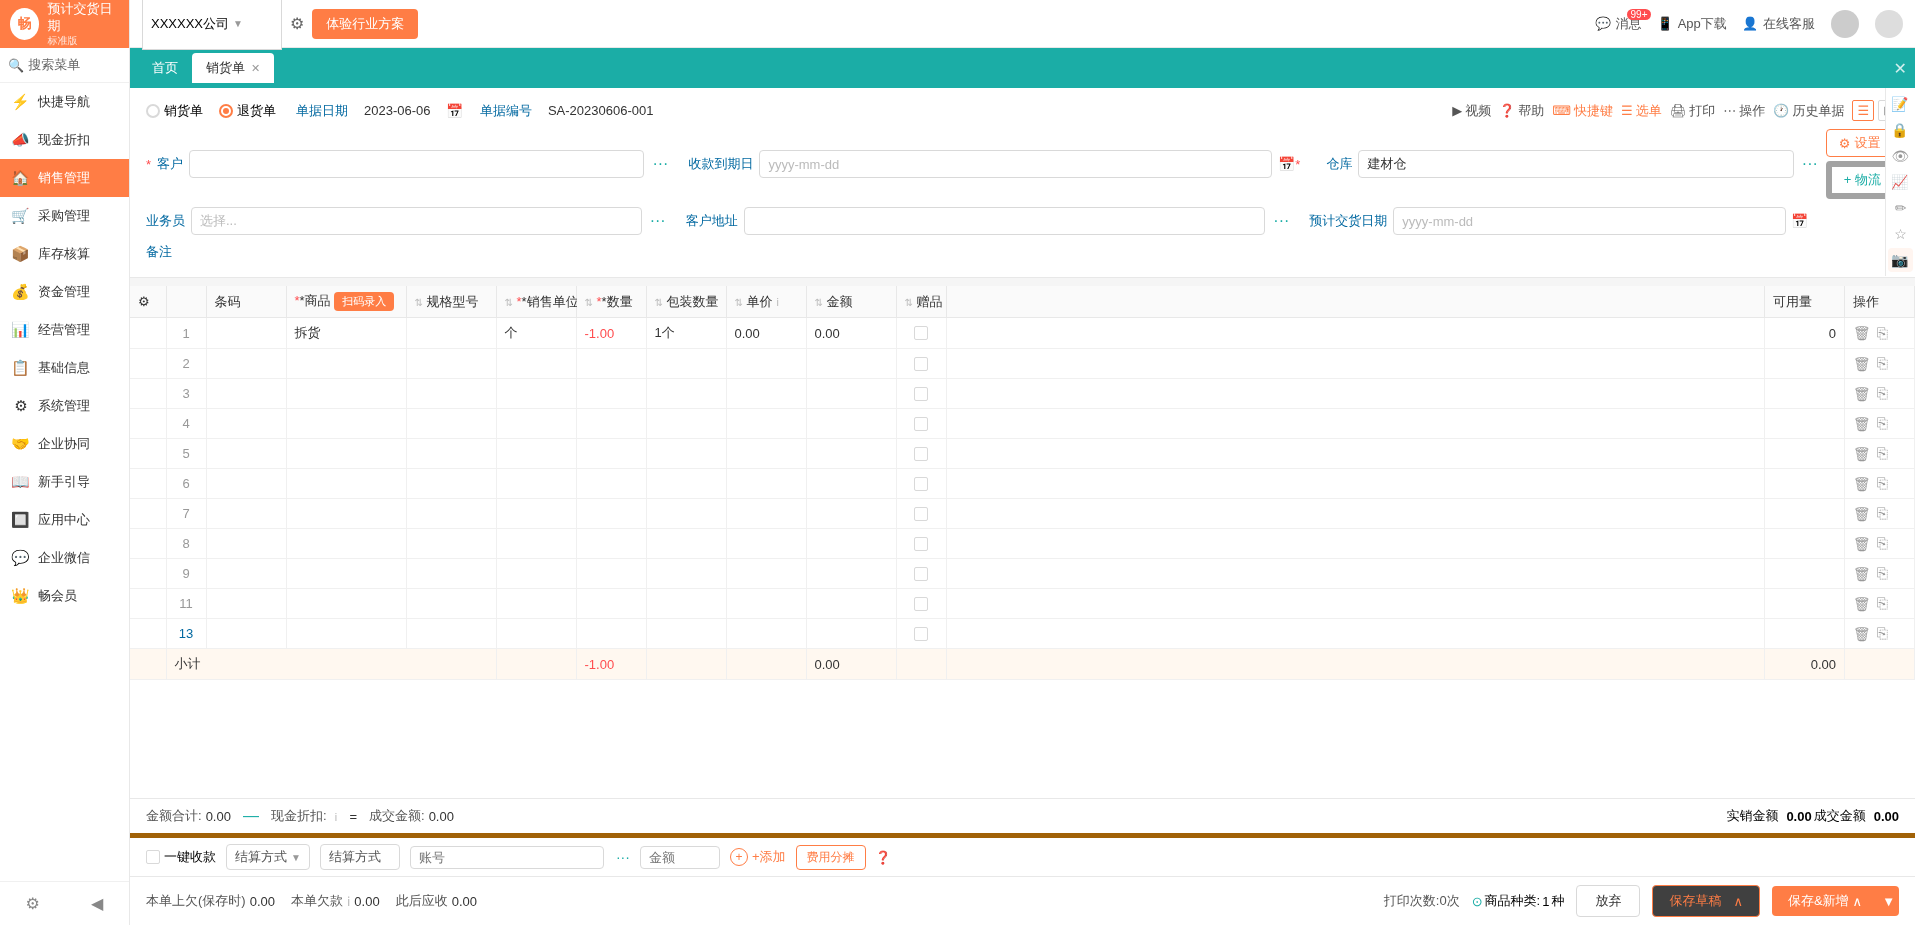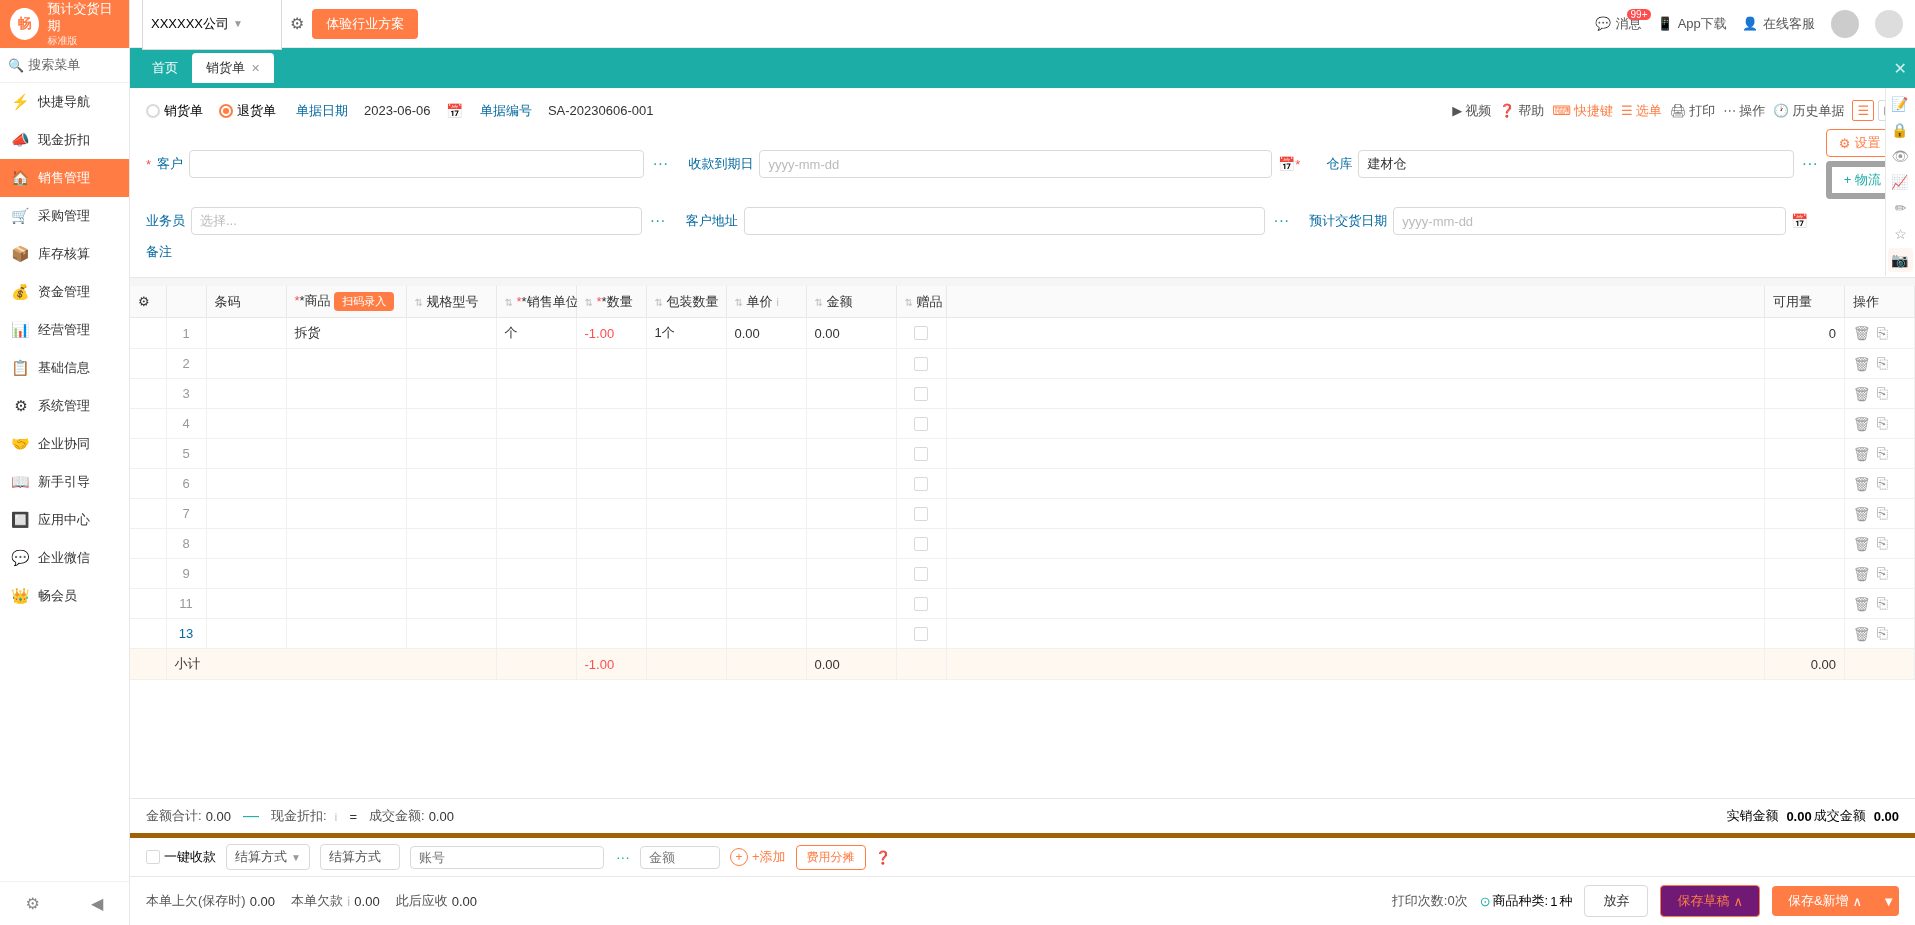--- a/index.html
+++ b/index.html
@@ -196,21 +196,21 @@
       background: #fff; padding: 8px 16px;
       border-top: 1px solid #e8e8e8;
       display: flex; align-items: center; gap: 16px;
     }
     .footer-stat { color: #555; display: flex; align-items: center; gap: 4px; }
     .footer-stat .val { color: #333; font-weight: 500; }
     .footer-stat .q-icon { color: #bbb; cursor: pointer; }
     .footer-right { margin-left: auto; display: flex; align-items: center; gap: 12px; }
     .print-info { color: #555; }
     .btn-abandon { border: 1px solid #d9d9d9; border-radius: 4px; padding: 6px 18px; background: #fff; cursor: pointer; color: #333; }
-    .btn-save-draft { border: 1px solid #ff7d45; color: #ff7d45; border-radius: 4px; padding: 6px 16px; background: #701a75; cursor: pointer; display: flex; align-items: center; gap: 4px; }
+    .btn-save-draft { border: 1px solid #ff7d45; color: #ff7d45; border-radius: 4px; padding: 6px 16px; background: #404040; cursor: pointer; display: flex; align-items: center; gap: 12px; }
     .btn-save-new { border: none; color: #fff; border-radius: 4px; padding: 6px 16px; background: #ff7d45; cursor: pointer; display: flex; align-items: center; gap: 4px; }
     .split-btn { background: #ff7d45; color: #fff; border: none; padding: 6px 4px; cursor: pointer; border-radius: 0 4px 4px 0; }
 
     
     .right-mini-sidebar {
       position: fixed; right: 0; top: 88px; width: 30px;
       background: #fff; border-left: 1px solid #e8e8e8;
       display: flex; flex-direction: column; align-items: center;
       padding: 4px 0; gap: 2px; z-index: 90;
     }

